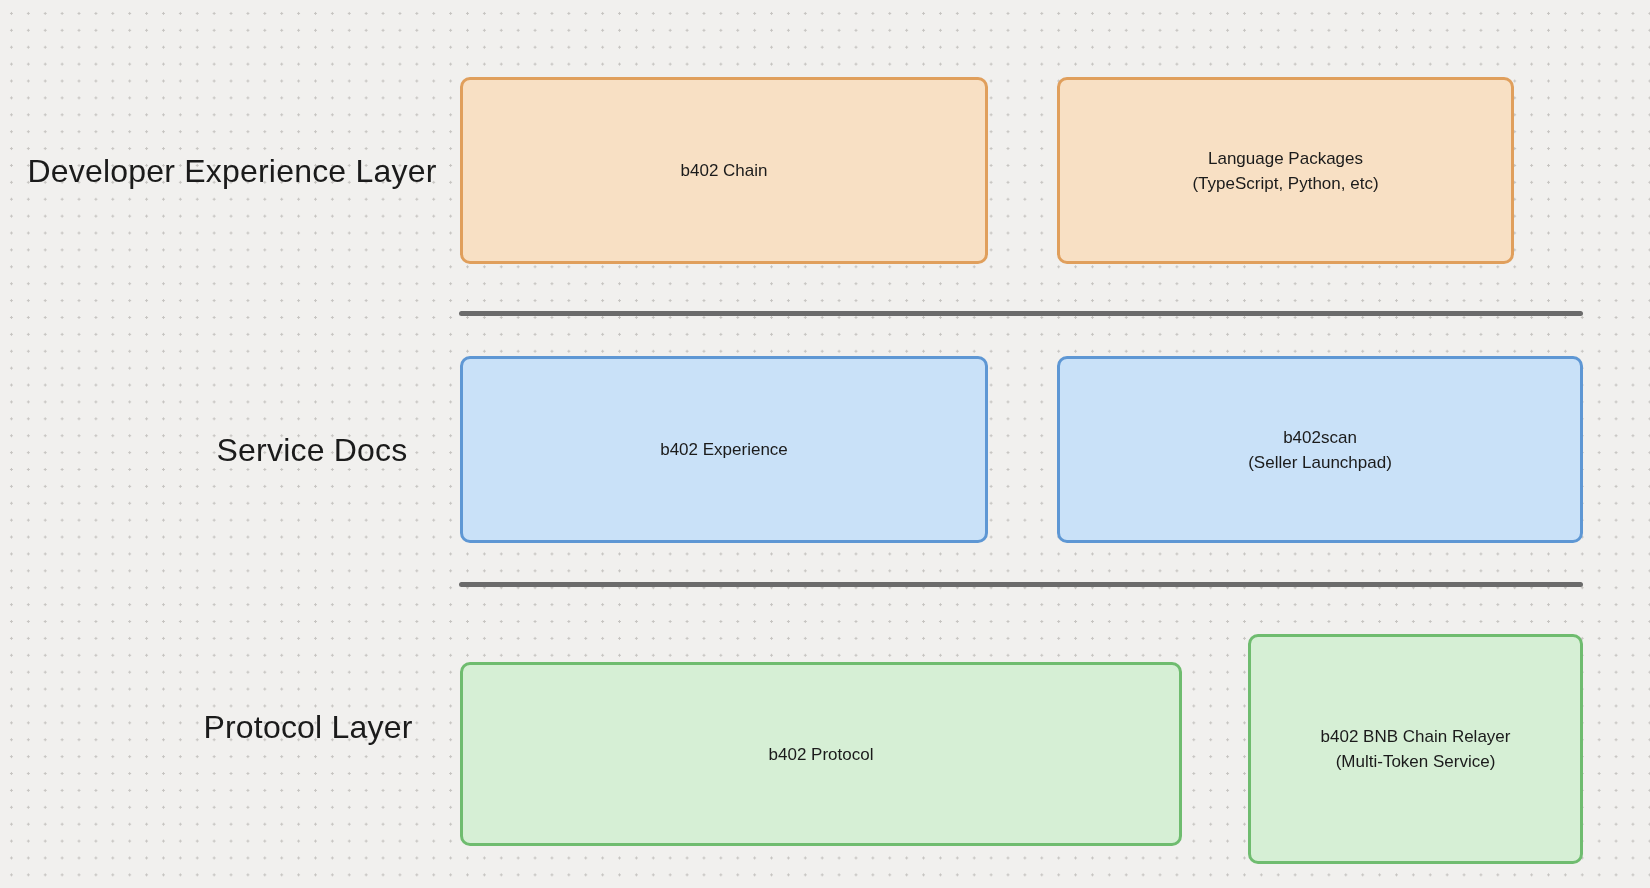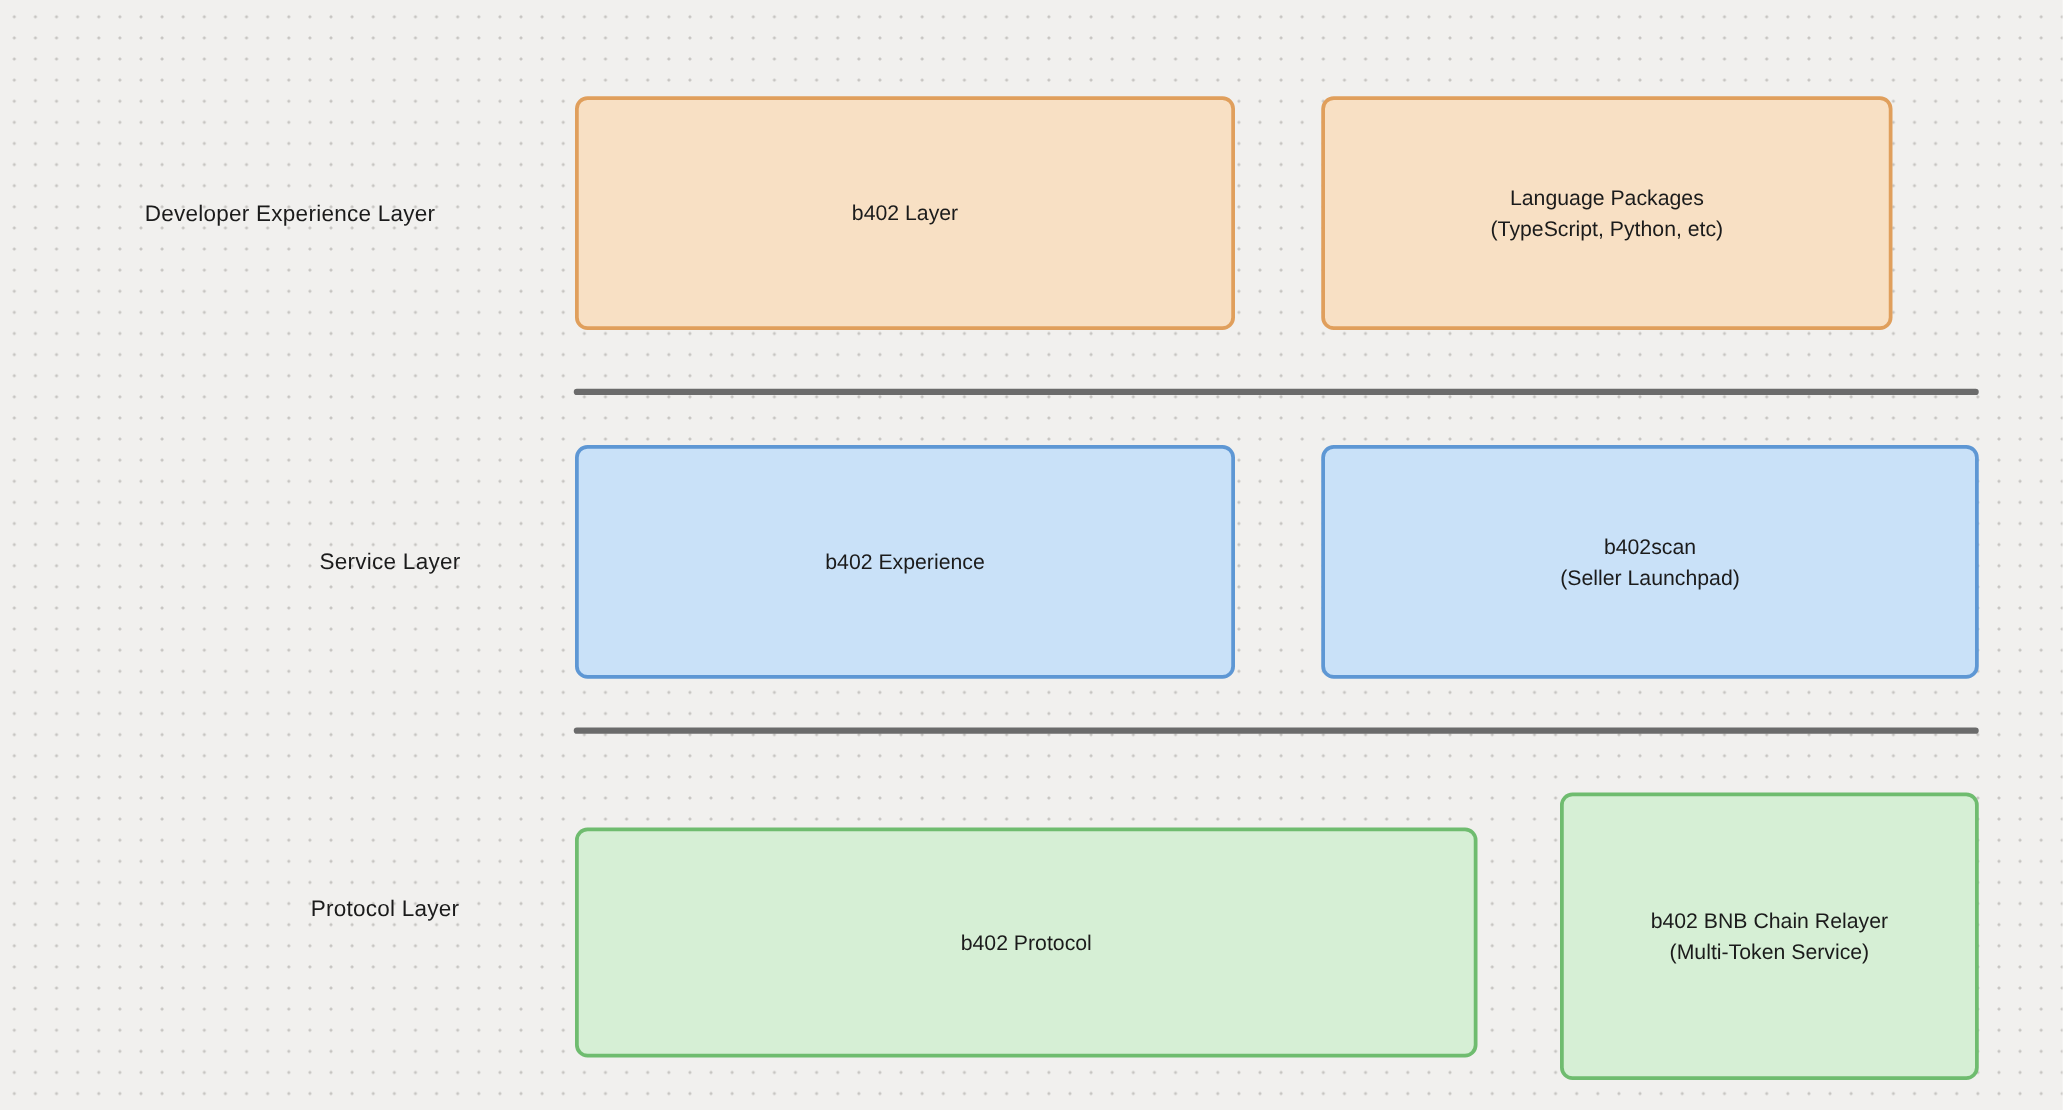--- a/index.html
+++ b/index.html
@@ -17,21 +17,21 @@
     width: 1650px;
     height: 888px;
     background-color: #f1f0ee;
     background-image: radial-gradient(circle, #c6c4c1 1.1px, rgba(0,0,0,0) 1.3px);
     background-size: 16.9px 16.9px;
     background-position: 3px 5px;
   }
   .layer-label {
     position: absolute;
     color: #1b1b1b;
-    font-size: 18px;
+    font-size: 32px;
     font-weight: 500;
     letter-spacing: 0.2px;
     text-align: center;
     white-space: nowrap;
     transform: translate(-50%, -50%);
   }
   .node {
     position: absolute;
     box-sizing: border-box;
     border: 3.5px solid #000;
@@ -71,31 +71,31 @@
   #divider-2 { left: 459px; top: 582px; width: 1124px; }
 </style>
 </head>
 <body>
 
 <div class="canvas">
 
   <div class="layer-label" id="label-dev">Developer Experience Layer</div>
 
   <div class="node" id="box-docs" style="border-color: rgb(224, 159, 92); background: rgb(248, 224, 196);">
-    <div class="node-title">b402 Layer</div>
+    <div class="node-title">b402 Chain</div>
   </div>
 
   <div class="node" id="box-lang" style="border-color: rgb(224, 159, 92); background: rgb(248, 224, 196);">
     <div class="node-title">Language Packages</div>
     <div class="node-subtitle">(TypeScript, Python, etc)</div>
   </div>
 
   <div class="divider" id="divider-1" style="background: rgb(107, 107, 107);"></div>
 
-  <div class="layer-label" id="label-svc">Service Layer</div>
+  <div class="layer-label" id="label-svc">Service Docs</div>
 
   <div class="node" id="box-facil" style="border-color: rgb(94, 151, 212); background: rgb(201, 225, 248);">
     <div class="node-title">b402 Experience</div>
   </div>
 
   <div class="node" id="box-scan" style="border-color: rgb(94, 151, 212); background: rgb(201, 225, 248);">
     <div class="node-title">b402scan</div>
     <div class="node-subtitle">(Seller Launchpad)</div>
   </div>
 

